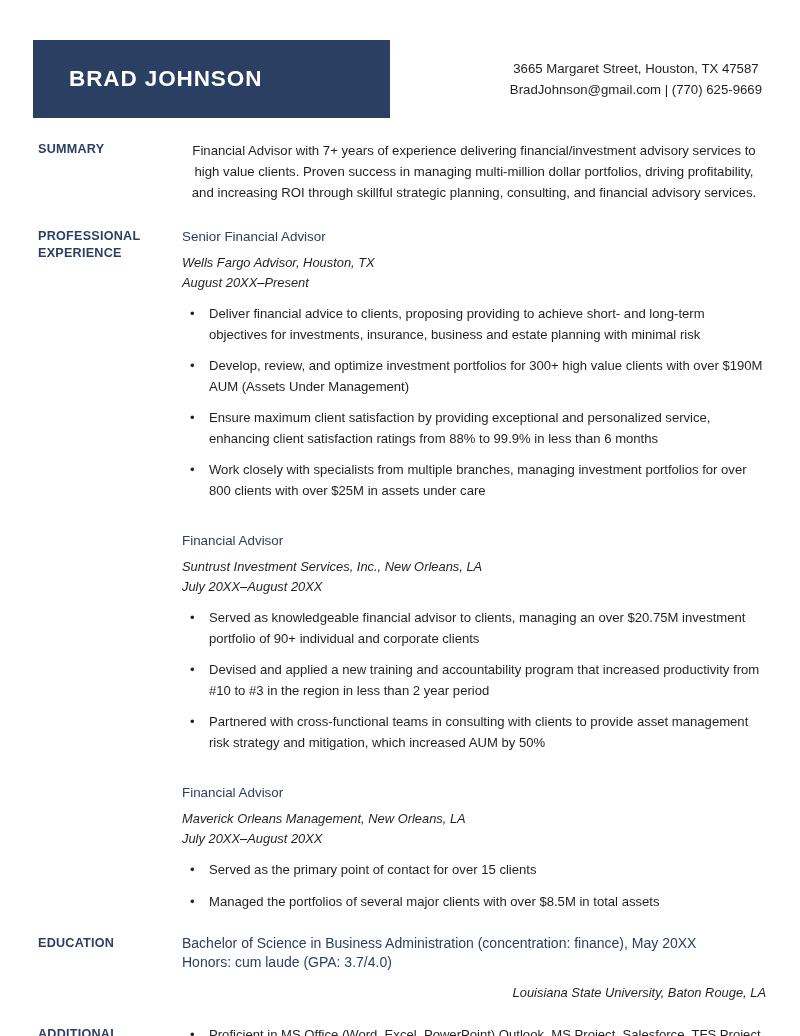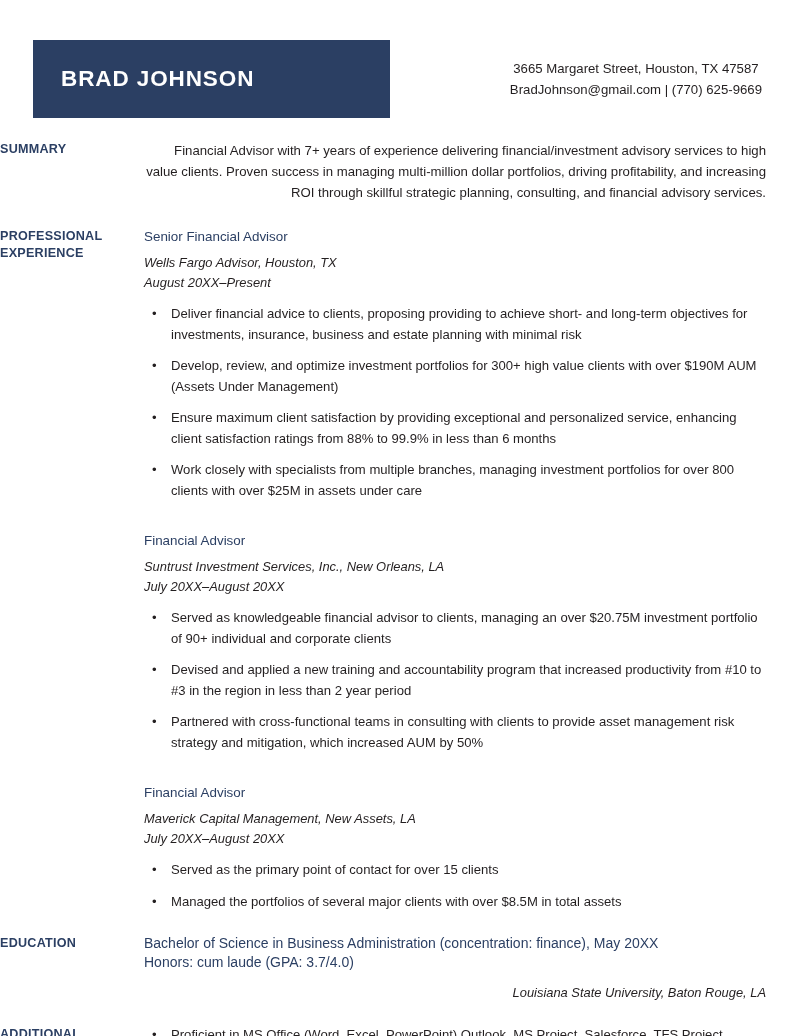--- a/index.html
+++ b/index.html
@@ -37,36 +37,37 @@
     height: 78px;
     background: #2b3f63;
     display: flex;
     align-items: center;
   }
   .name-text {
     color: #ffffff;
     font-size: 22.5px;
     font-weight: bold;
     letter-spacing: 0.9px;
-    padding-left: 28px;
+    padding-left: 36px;
   }
   .contact {
     position: absolute;
     right: 38px;
     top: 18px;
     text-align: center;
     font-size: 13.2px;
     line-height: 21px;
     color: #231f20;
   }
 
   
   .section {
     display: flex;
     align-items: flex-start;
+    padding-left: 38px;
     padding-right: 34px;
   }
   .sec-summary   { margin-top: 22px; }
   .sec-exp       { margin-top: 24px; }
   .sec-edu       { margin-top: 22px; }
   .sec-skills    { margin-top: 22px; }
 
   .label-col {
     flex: 0 0 144px;
     max-width: 144px;
@@ -82,21 +83,21 @@
   .content-col {
     flex: 1 1 auto;
     min-width: 0;
   }
 
   
   .summary-text {
     font-size: 13.2px;
     line-height: 21px;
     color: #231f20;
-    text-align: right;
+    text-align: center;
   }
 
   .job { margin-bottom: 0; }
   .job + .job { margin-top: 30px; }
 
   .job-title {
     color: #2b3f63;
     font-size: 13.4px;
     font-weight: normal;
     line-height: 20px;
@@ -214,21 +215,21 @@
         <div class="job-meta">July 20XX–August 20XX</div>
         <ul class="bullets">
           <li><span class="dot">•</span><span>Served as knowledgeable financial advisor to clients, managing an over $20.75M investment portfolio of 90+ individual and corporate clients</span></li>
           <li><span class="dot">•</span><span>Devised and applied a new training and accountability program that increased productivity from #10 to #3 in the region in less than 2 year period</span></li>
           <li><span class="dot">•</span><span>Partnered with cross-functional teams in consulting with clients to provide asset management risk strategy and mitigation, which increased AUM by 50%</span></li>
         </ul>
       </div>
 
       <div class="job">
         <div class="job-title">Financial Advisor</div>
-        <div class="job-meta">Maverick Capital Management, New Assets, LA</div>
+        <div class="job-meta">Maverick Orleans Management, New Orleans, LA</div>
         <div class="job-meta">July 20XX–August 20XX</div>
         <ul class="bullets">
           <li><span class="dot">•</span><span>Served as the primary point of contact for over 15 clients</span></li>
           <li><span class="dot">•</span><span>Managed the portfolios of several major clients with over $8.5M in total assets</span></li>
         </ul>
       </div>
 
     </div>
   </div>
 

